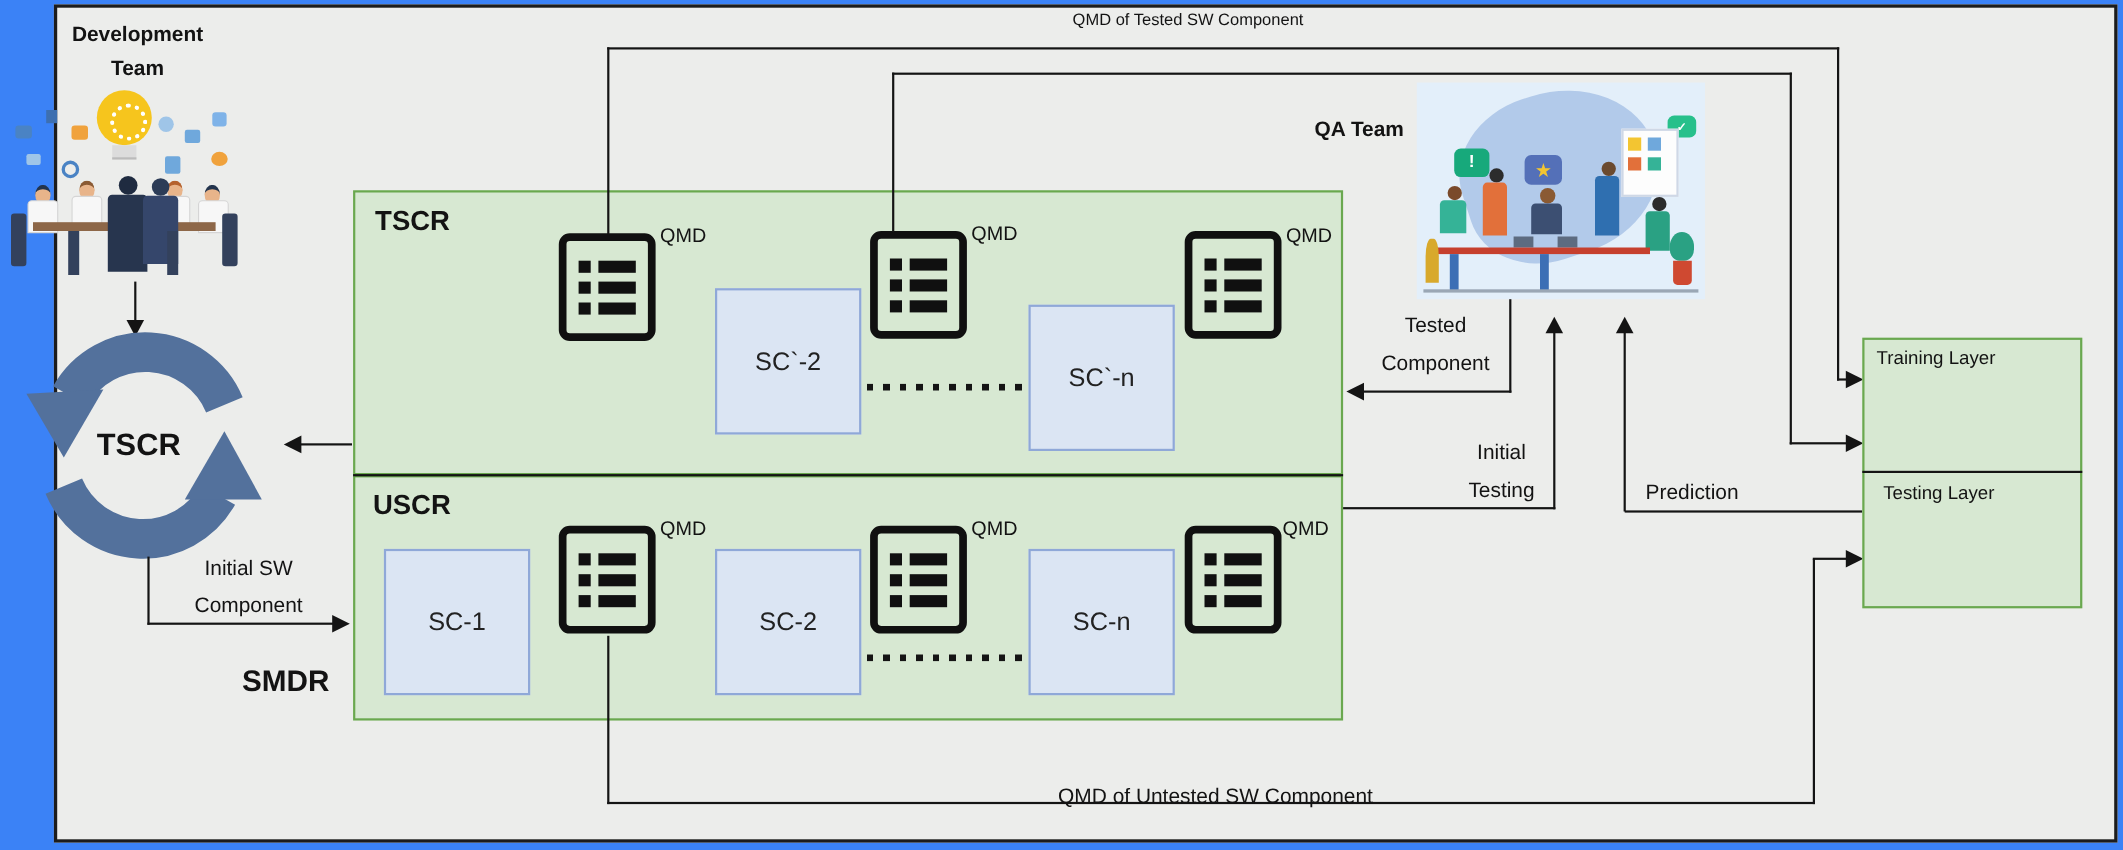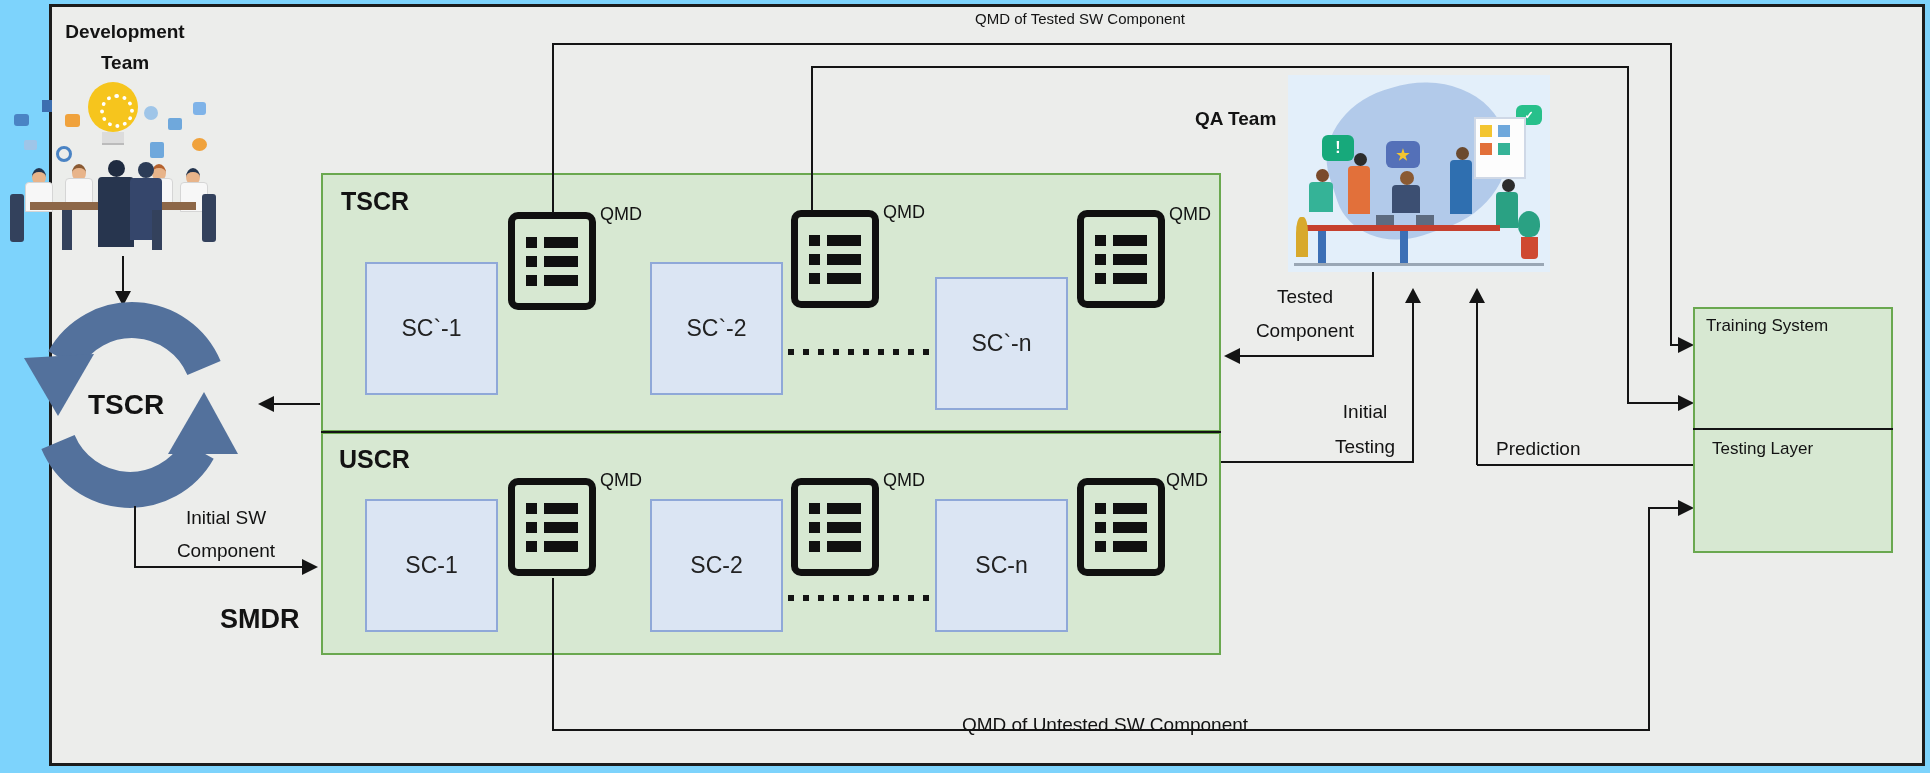--- a/index.html
+++ b/index.html
@@ -1,16 +1,16 @@
 <!DOCTYPE html>
 <html><head>
 <meta charset="utf-8">
 <style>
   html,body{margin:0;padding:0;background:#ffffff;font-family:"Liberation Sans",sans-serif;}
-  #stage{position:relative;width:1930px;height:773px;background:#7dd3fc;overflow:hidden;color:#111;}
+  #stage{position:relative;width:1930px;height:773px;background:#3b82f6;overflow:hidden;color:#111;}
   .frame{position:absolute;left:49px;top:4px;width:1870px;height:756px;background:#ecedeb;border:3px solid #1c1c1c;}
   .abs{position:absolute;}
   .ln{position:absolute;background:#141414;}
   .ah{position:absolute;width:0;height:0;}
   .ah-r{border-top:8px solid transparent;border-bottom:8px solid transparent;border-left:16px solid #141414;}
   .ah-l{border-top:8px solid transparent;border-bottom:8px solid transparent;border-right:16px solid #141414;}
   .ah-u{border-left:8px solid transparent;border-right:8px solid transparent;border-bottom:15px solid #141414;}
   .ah-d{border-left:8px solid transparent;border-right:8px solid transparent;border-top:15px solid #141414;}
   .txt{position:absolute;color:#131313;}
   .bold{font-weight:bold;}
@@ -94,32 +94,29 @@
   <div class="txt ctr" style="left:150px;top:540px;width:152px;font-size:19px;">Component</div>
 
   <div class="txt bold" style="left:220px;top:604px;font-size:27px;">SMDR</div>
 
   <div class="greenbox" style="left:321px;top:173px;width:900px;height:259px;"></div>
   <div class="greenbox" style="left:321px;top:432px;width:900px;height:223px;"></div>
   <div class="ln" style="left:321px;top:431px;width:900px;height:2px;"></div>
   <div class="txt bold" style="left:341px;top:187px;font-size:25px;">TSCR</div>
   <div class="txt bold" style="left:339px;top:445px;font-size:25px;">USCR</div>
 
-  <div class="scbox" style="left:365px;top:262px;">
-      <span>SC`-1</span>
-    </div>
   <div class="scbox" style="left:650px;top:262px;">
       <span>SC`-2</span>
     </div>
   <div class="scbox" style="left:935px;top:262px;margin-top:15px;">
       <span>SC`-n</span>
     </div>
   <div class="dots" style="left:788px;top:349px;width:146px;"></div>
 
-  <div class="scbox" style="left:365px;top:499px;">
+  <div class="scbox" style="left:349px;top:499px;">
       <span>SC-1</span>
     </div>
   <div class="scbox" style="left:650px;top:499px;">
       <span>SC-2</span>
     </div>
   <div class="scbox" style="left:935px;top:499px;text-align:center;">
       <span>SC-n</span>
     </div>
   <div class="dots" style="left:788px;top:595px;width:146px;"></div>
 
@@ -279,15 +276,15 @@
 
   <div class="ln" style="left:552px;top:578px;width:2px;height:153px;"></div>
   <div class="ln" style="left:552px;top:729px;width:1098px;height:2px;"></div>
   <div class="ln" style="left:1648px;top:508px;width:2px;height:223px;"></div>
   <div class="ln" style="left:1648px;top:507px;width:34px;height:2px;"></div>
   <div class="ah ah-r" style="left:1678px;top:500px;"></div>
   <div class="txt ctr" style="left:880px;top:692px;width:450px;font-size:19px;margin-top:22px;">QMD of Untested SW Component</div>
 
   <div class="greenbox" style="left:1693px;top:307px;width:200px;height:246px;"></div>
   <div class="ln" style="left:1693px;top:428px;width:200px;height:2px;"></div>
-  <div class="txt" style="left:1706px;top:316px;font-size:17px;">Training System</div>
+  <div class="txt" style="left:1706px;top:316px;font-size:17px;">Training Layer</div>
   <div class="txt" style="left:1712px;top:439px;font-size:17px;">Testing Layer</div>
 </div>
 
 </body></html>

